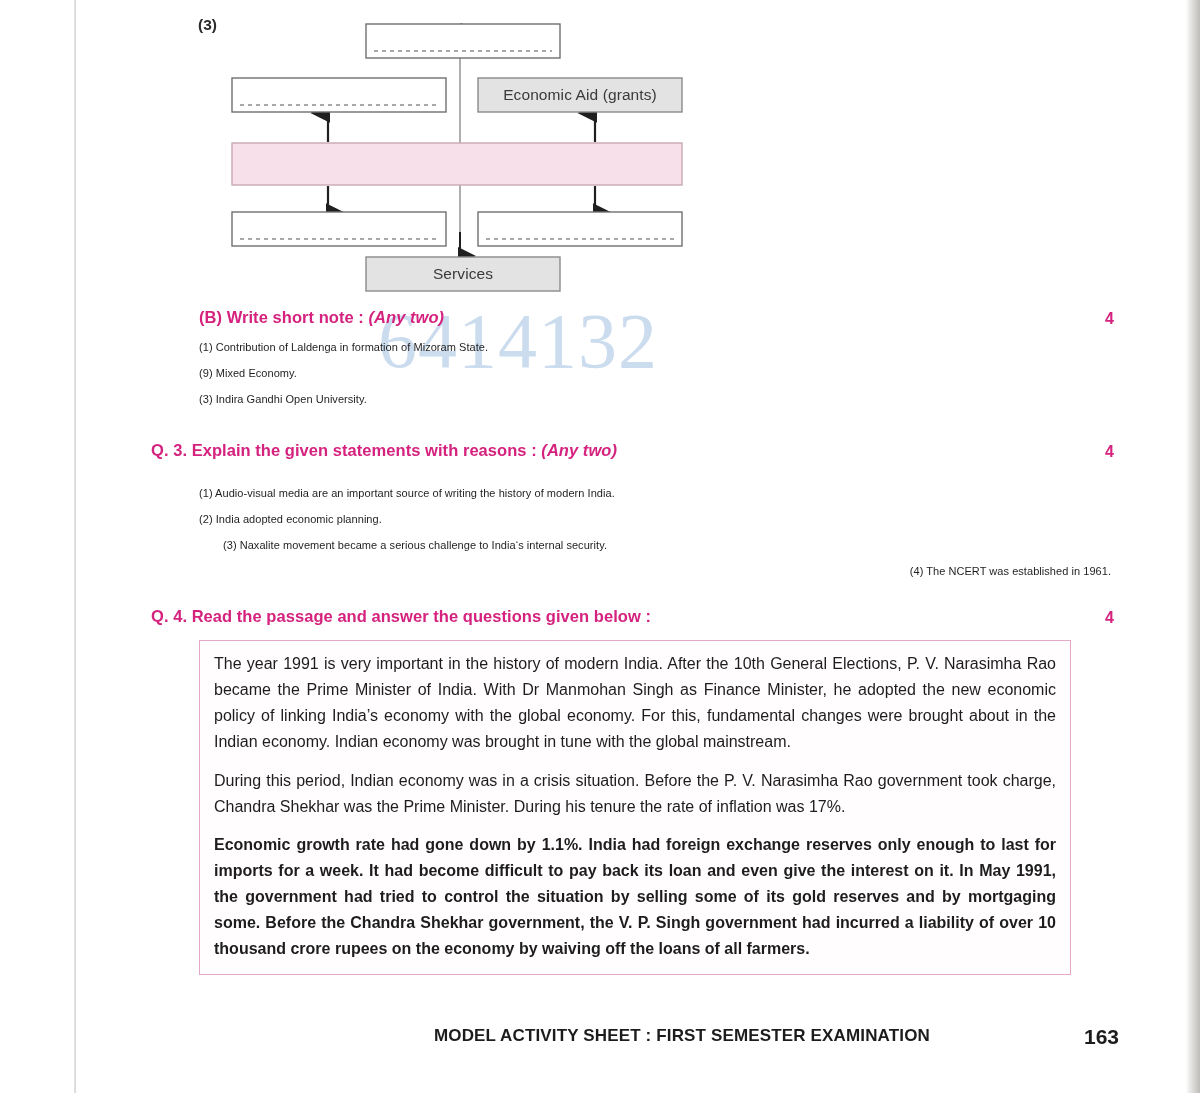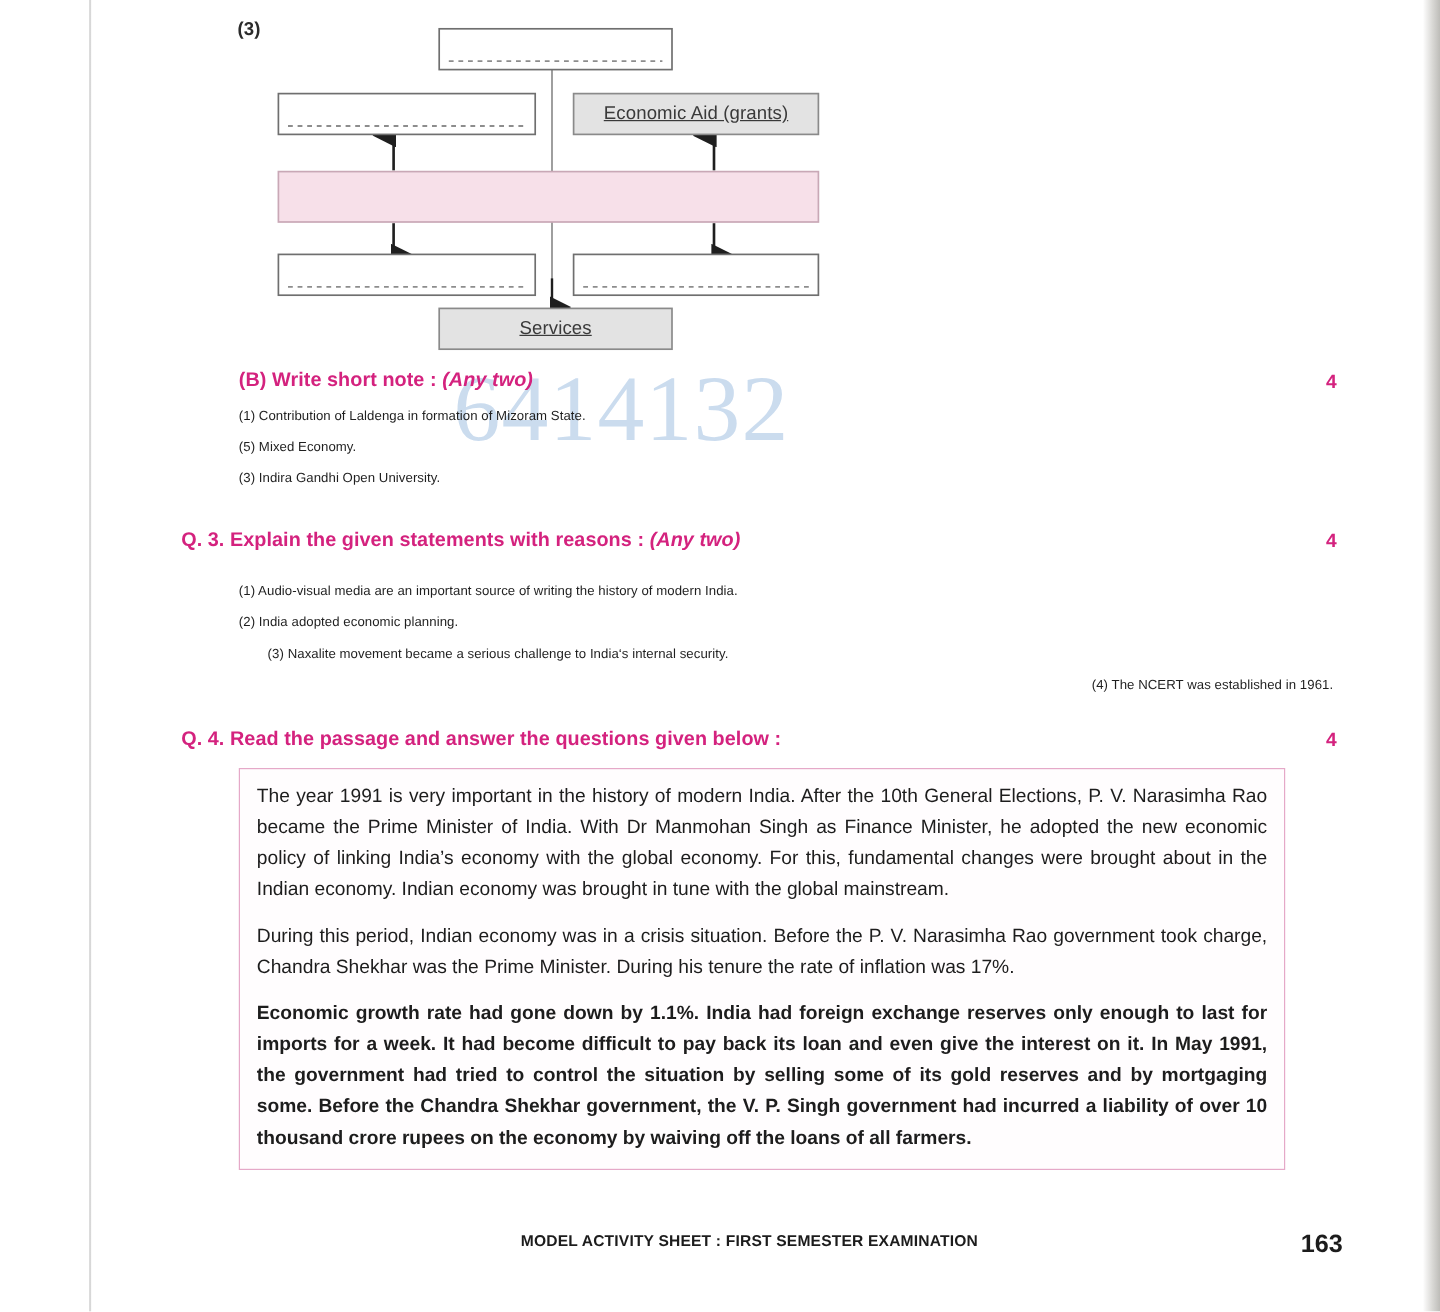--- a/index.html
+++ b/index.html
@@ -67,21 +67,20 @@
     z-index: 3;
   }
   #diagram svg { display: block; }
 
   .dg-label {
     position: absolute;
     font-size: 15.5px;
     color: #3a3a3a;
     white-space: nowrap;
     letter-spacing: .1px;
-    text-decoration: underline;
   }
   .item-number {
     position: absolute;
     left: 198px;
     top: 16px;
     font-size: 15.5px;
     font-weight: bold;
     color: #2b2b2b;
     z-index: 4;
   }
@@ -143,21 +142,21 @@
     position: absolute;
     left: 0;
     top: 1026px;
     width: 1200px;
     z-index: 2;
   }
   #footer-title {
     position: absolute;
     left: 434px;
     top: 0;
-    font-size: 13px;
+    font-size: 17px;
     font-weight: bold;
     letter-spacing: .15px;
     color: #1c1c1c;
     white-space: nowrap;
   }
   #footer-page {
     position: absolute;
     left: 1084px;
     top: -1px;
     font-size: 21px;
@@ -227,21 +226,21 @@
 
 
     <span class="dg-label" style="left:256px; top:255px; width:174px; text-align:center;">Services</span>
   </div>
 
   <div class="section" style="left:199px; top:308px; width:900px;">
     <div class="heading">
       <span>(B) Write short note : </span><span class="ital">(Any two)</span>
     </div>
     <div class="sub-item" style="margin-top:14px;">(1) Contribution of Laldenga in formation of Mizoram State.</div>
-    <div class="sub-item" style="margin-top:14px;">(5) Mixed Economy.</div>
+    <div class="sub-item" style="margin-top:14px;">(9) Mixed Economy.</div>
     <div class="sub-item" style="margin-top:14px;">(3) Indira Gandhi Open University.</div>
   </div>
   <div class="marks" style="top:310px;">4</div>
 
   <div class="section" style="left:151px; top:441px; width:960px;">
     <div class="heading">
       <span>Q. 3. Explain the given statements with reasons : </span><span class="ital">(Any two)</span>
     </div>
     <div class="sub-item" style="margin-top:27px; margin-left:48px;">(1) Audio-visual media are an important source of writing the history of modern India.</div>
     <div class="sub-item" style="margin-top:14px; margin-left:48px;">(2) India adopted economic planning.</div>

